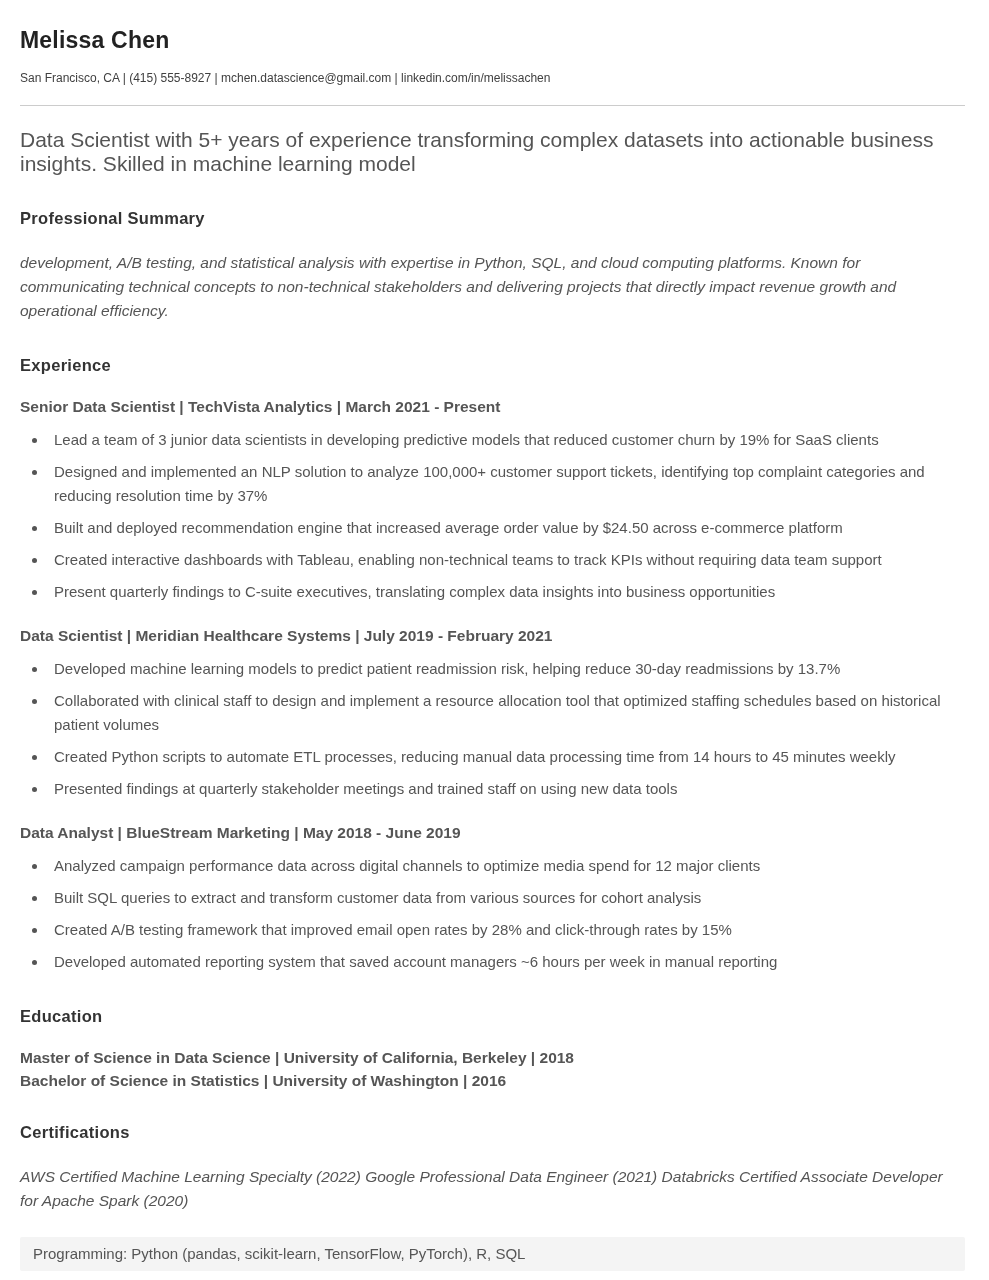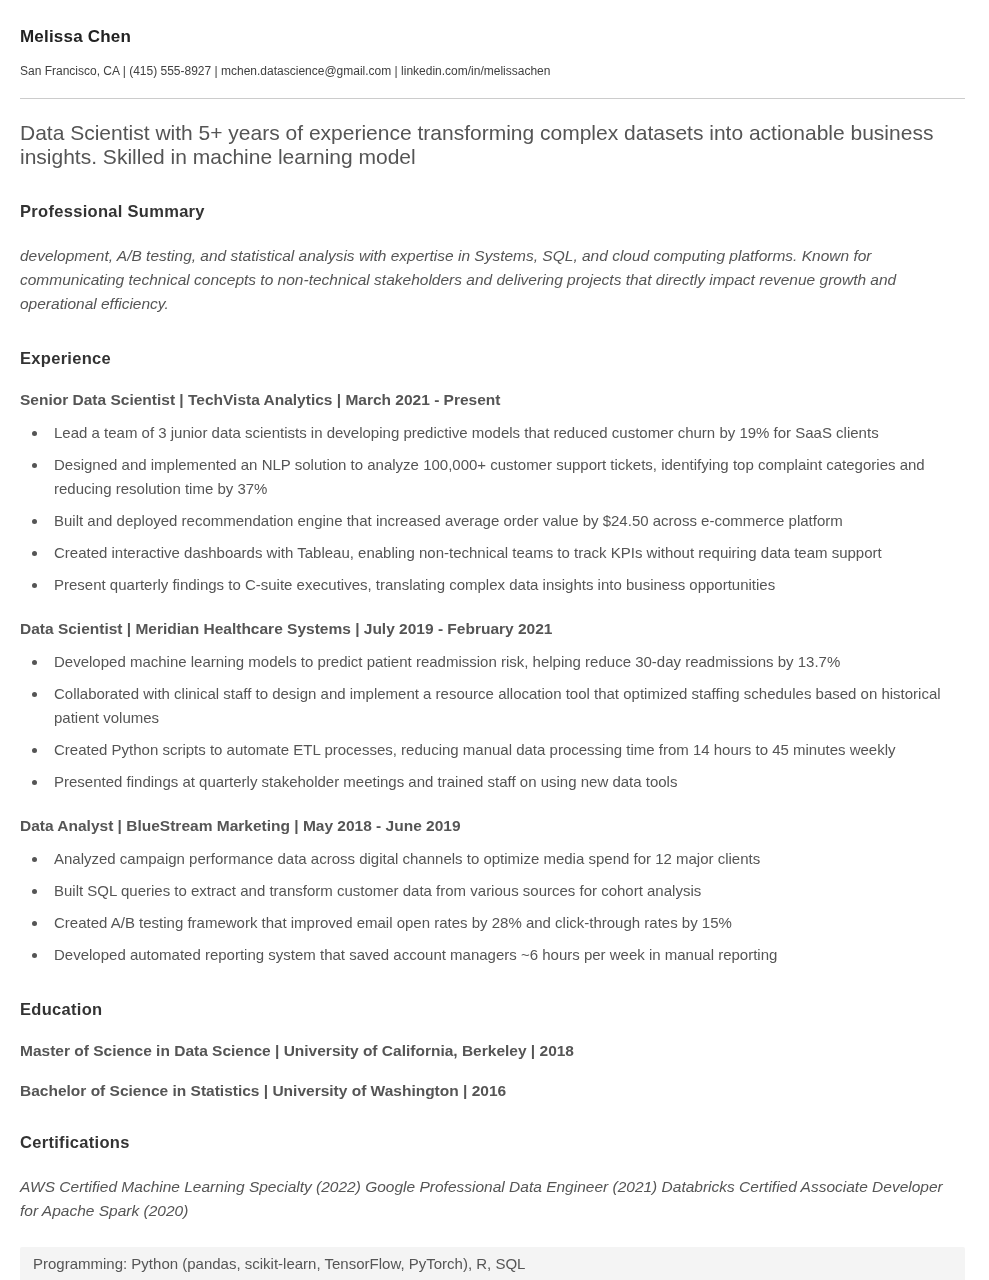--- a/index.html
+++ b/index.html
@@ -13,21 +13,21 @@
     overflow: hidden;
     font-family: "Liberation Sans", "DejaVu Sans", sans-serif;
     color: #555555;
   }
   .page {
     padding: 16px 24px 0 20px;
     box-sizing: border-box;
     width: 989px;
   }
   .name {
-    font-size: 17px;
+    font-size: 23px;
     font-weight: bold;
     color: #222222;
     margin: 11px 0 0 0;
     letter-spacing: 0.2px;
   }
   .contact-line {
     font-size: 12px;
     color: #404040;
     margin: 17px 0 0 0;
   }
@@ -73,21 +73,21 @@
     padding-left: 6px;
     color: #555555;
   }
   .degree-line {
     font-size: 15.5px;
     font-weight: bold;
     color: #555555;
     margin: 23px 0 0 0;
   }
   .degree-line + .degree-line {
-    margin-top: 22px;
+    margin-top: 5px;
   }
   .skills-list {
     margin: 24px 0 0 0;
   }
   .skill-row {
     background: #f4f4f4;
     border-radius: 2px;
     font-size: 15px;
     color: #555555;
     padding: 8px 13px;
@@ -101,21 +101,21 @@
 <div class="page">
 
   <h1 class="name">Melissa Chen</h1>
   <p class="contact-line">San Francisco, CA | (415) 555-8927 | mchen.datascience@gmail.com | linkedin.com/in/melissachen</p>
 
   <hr class="divider">
 
   <p class="intro">Data Scientist with 5+ years of experience transforming complex datasets into actionable business insights. Skilled in machine learning model</p>
 
   <h2 class="section-title">Professional Summary</h2>
-  <p class="italic-para">development, A/B testing, and statistical analysis with expertise in Systems, SQL, and cloud computing platforms. Known for communicating technical concepts to non-technical stakeholders and delivering projects that directly impact revenue growth and operational efficiency.</p>
+  <p class="italic-para">development, A/B testing, and statistical analysis with expertise in Python, SQL, and cloud computing platforms. Known for communicating technical concepts to non-technical stakeholders and delivering projects that directly impact revenue growth and operational efficiency.</p>
 
   <h2 class="section-title">Experience</h2>
 
   <h3 class="job-heading">Senior Data Scientist | TechVista Analytics | March 2021 - Present</h3>
   <ul class="bullets">
     <li>Lead a team of 3 junior data scientists in developing predictive models that reduced customer churn by 19% for SaaS clients</li>
     <li>Designed and implemented an NLP solution to analyze 100,000+ customer support tickets, identifying top complaint categories and reducing resolution time by 37%</li>
     <li>Built and deployed recommendation engine that increased average order value by $24.50 across e-commerce platform</li>
     <li>Created interactive dashboards with Tableau, enabling non-technical teams to track KPIs without requiring data team support</li>
     <li>Present quarterly findings to C-suite executives, translating complex data insights into business opportunities</li>

